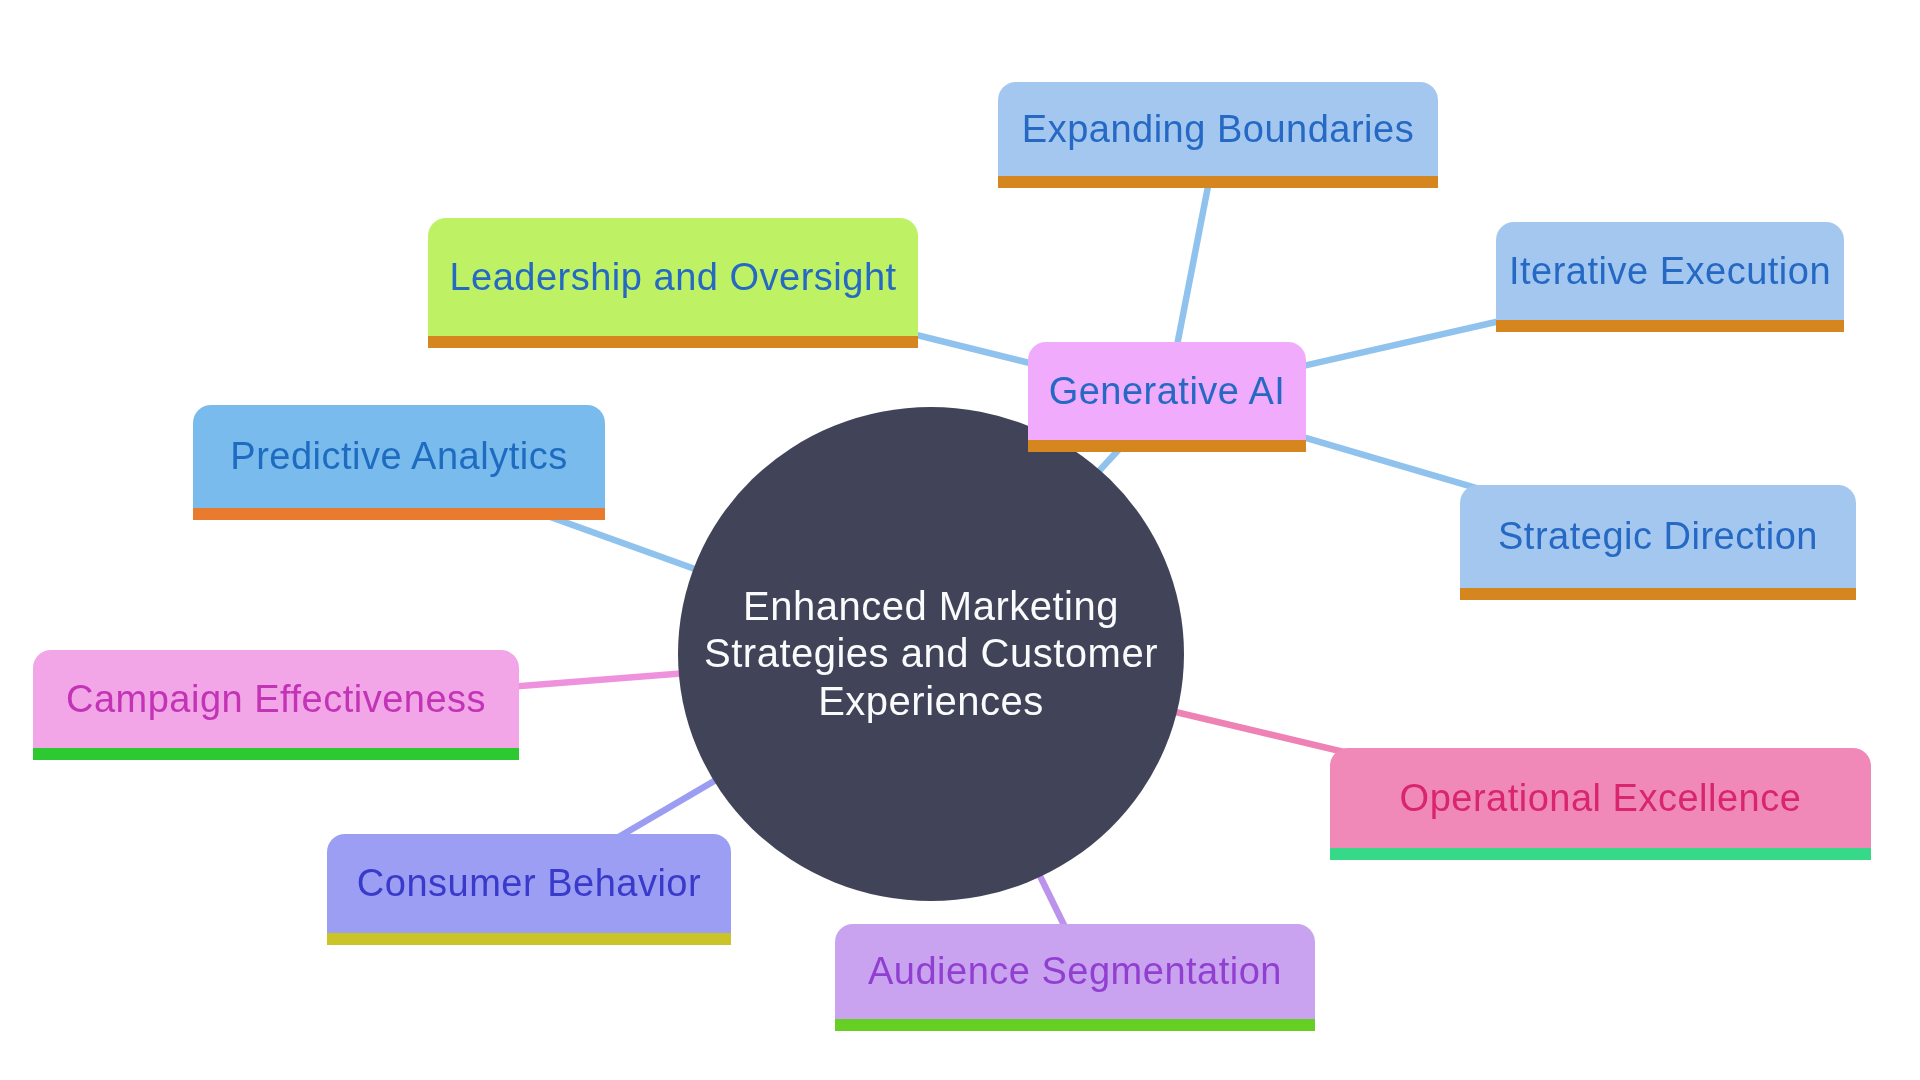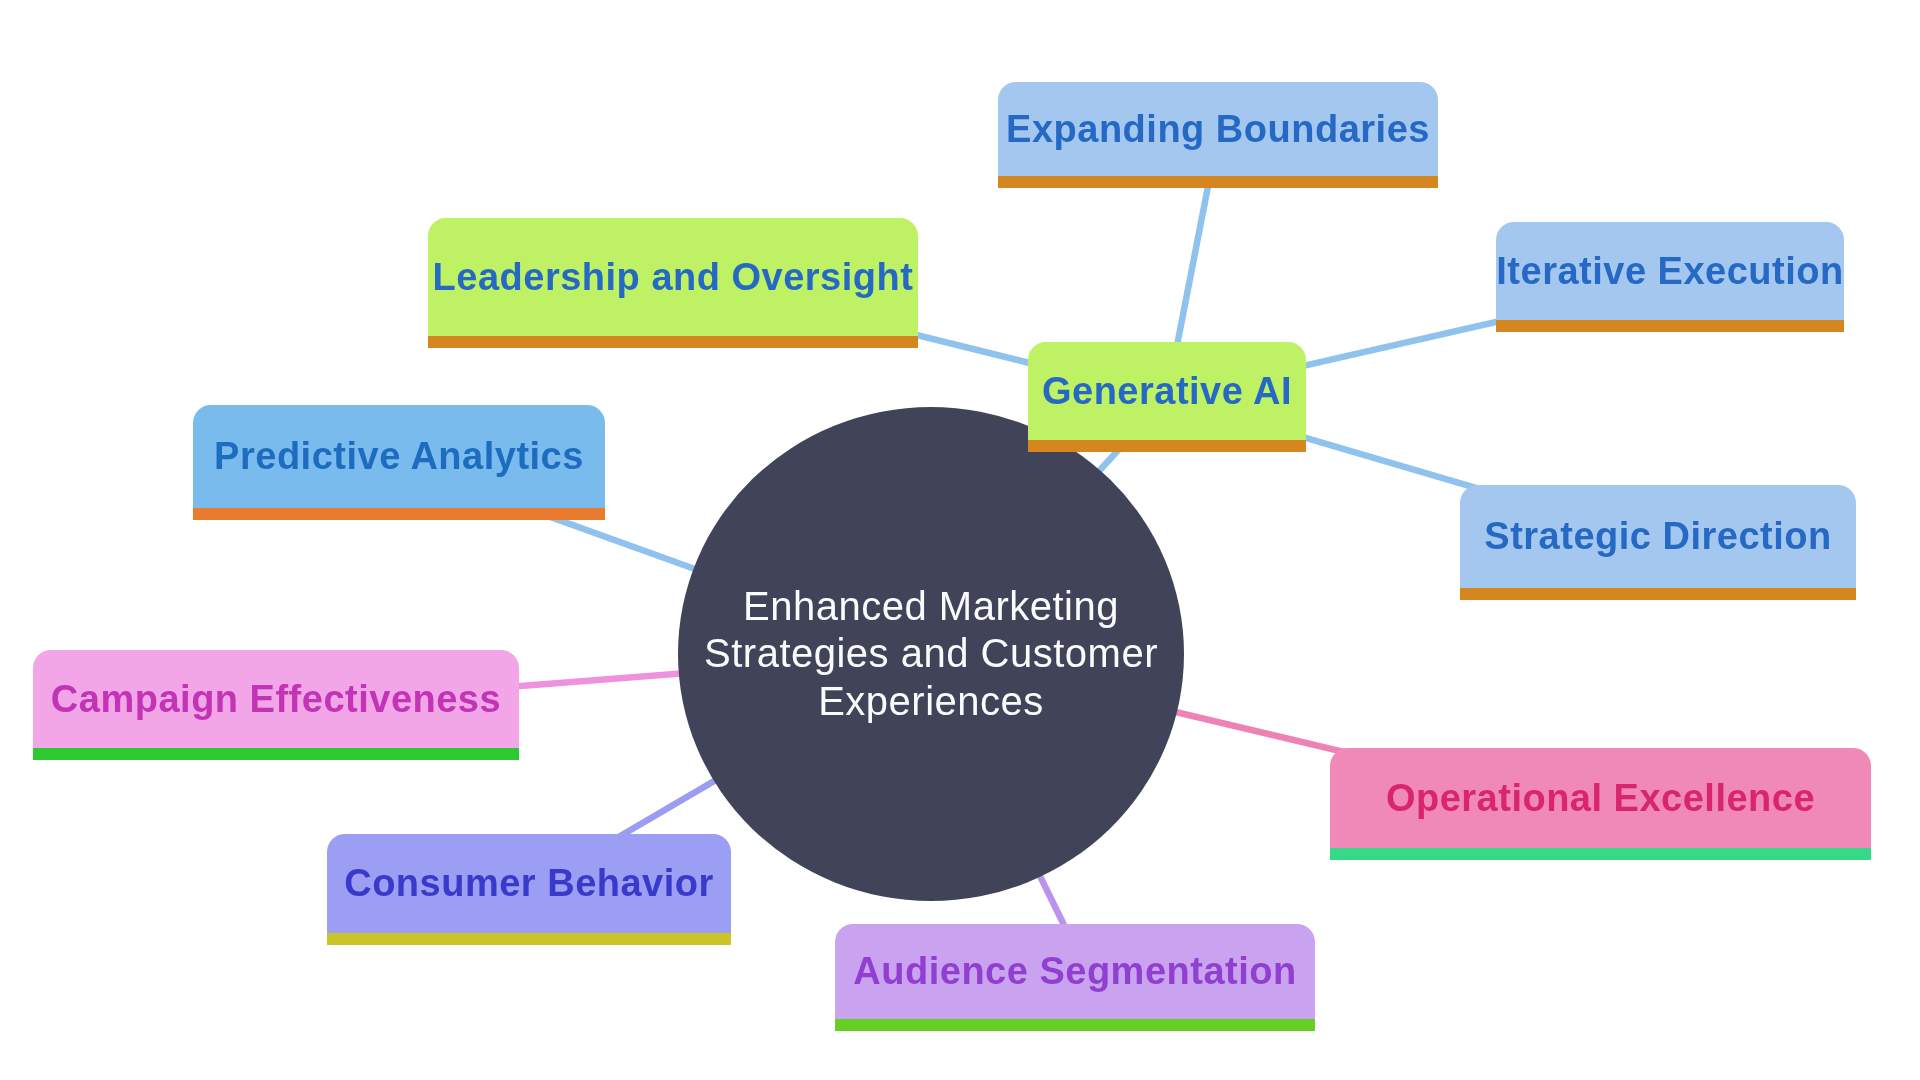--- a/index.html
+++ b/index.html
@@ -19,21 +19,21 @@
     z-index: 1;
   }
   .node {
     position: absolute;
     display: flex;
     align-items: center;
     justify-content: center;
     box-sizing: border-box;
     border-radius: 18px 18px 0 0;
     font-size: 38px;
-    font-weight: 700;
+    font-weight: 400;
     letter-spacing: 0.5px;
     white-space: nowrap;
     z-index: 4;
     cursor: default;
   }
   .node.behind-center { z-index: 2; }
   #center-node {
     position: absolute;
     display: flex;
     flex-direction: column;
@@ -65,21 +65,21 @@
       <line x1="529" y1="889.5" x2="931" y2="654" stroke="#9a9df1" stroke-width="6.5"></line>
       <line x1="1075" y1="947.5" x2="931" y2="654" stroke="#bb93ec" stroke-width="6.5"></line>
     </svg>
 
   <div id="center-node" style="left: 678px; top: 407px; width: 506px; height: 494px; background: rgb(65, 68, 88); color: rgb(250, 251, 253);">
     <div>Enhanced Marketing</div>
     <div>Strategies and Customer</div>
     <div>Experiences</div>
   </div>
 
-<div class="node" style="left: 1028px; top: 342px; width: 278px; height: 110px; background: #bef264; color: rgb(37, 105, 196); border-bottom: 12px solid rgb(214, 134, 31);">
+<div class="node" style="left: 1028px; top: 342px; width: 278px; height: 110px; background: #f0abfc; color: rgb(37, 105, 196); border-bottom: 12px solid rgb(214, 134, 31);">
       <span>Generative AI</span>
     </div>
     <div class="node" style="left: 998px; top: 82px; width: 440px; height: 106px; background: rgb(164, 199, 240); color: rgb(37, 105, 196); border-bottom: 12px solid rgb(214, 134, 31);">
       <span>Expanding Boundaries</span>
     </div>
     <div class="node" style="left: 418px; top: 218px; width: 490px; height: 130px; background: #bef264; color: rgb(37, 105, 196); border-bottom: 12px solid rgb(214, 134, 31); margin-left: 10px;">
       <span>Leadership and Oversight</span>
     </div>
     <div class="node" style="left: 1496px; top: 222px; width: 348px; height: 110px; background: rgb(164, 199, 240); color: rgb(37, 105, 196); border-bottom: 12px solid rgb(214, 134, 31);">
       <span>Iterative Execution</span>

